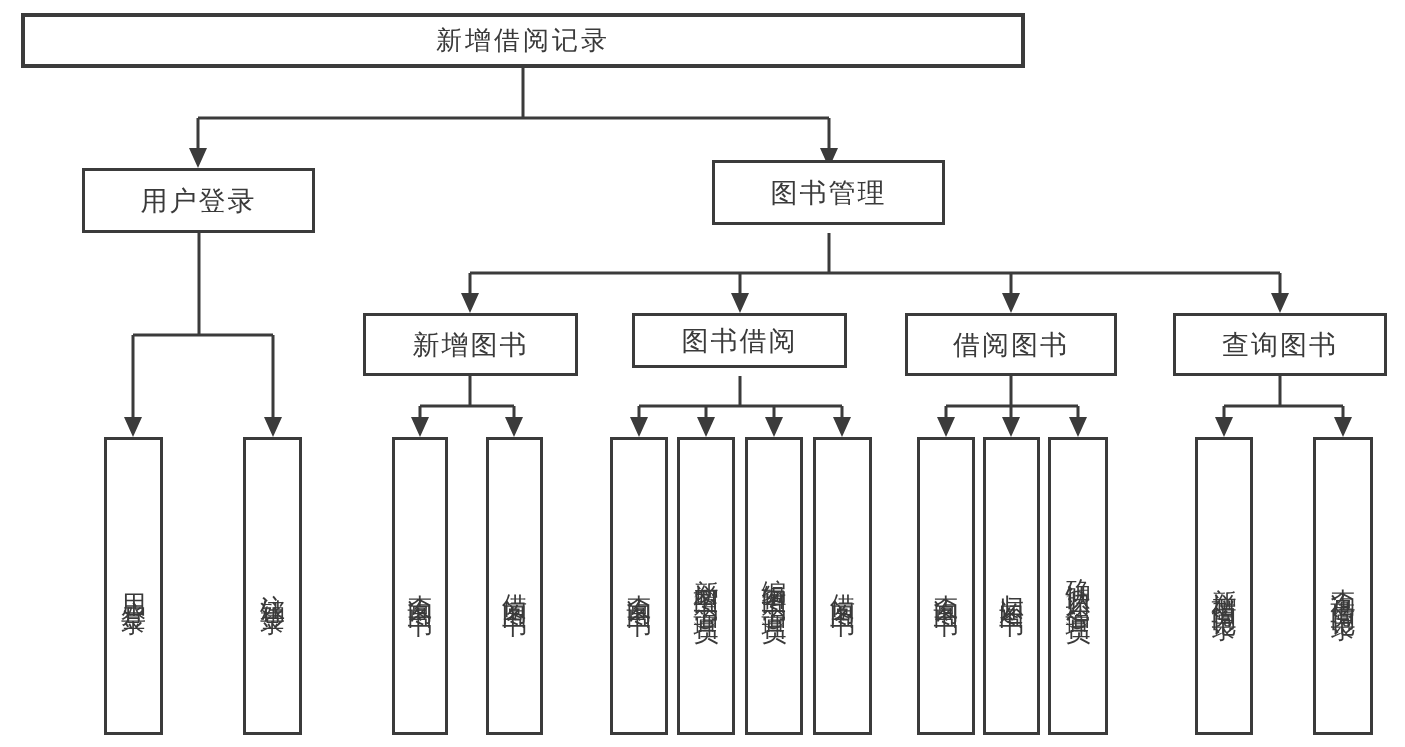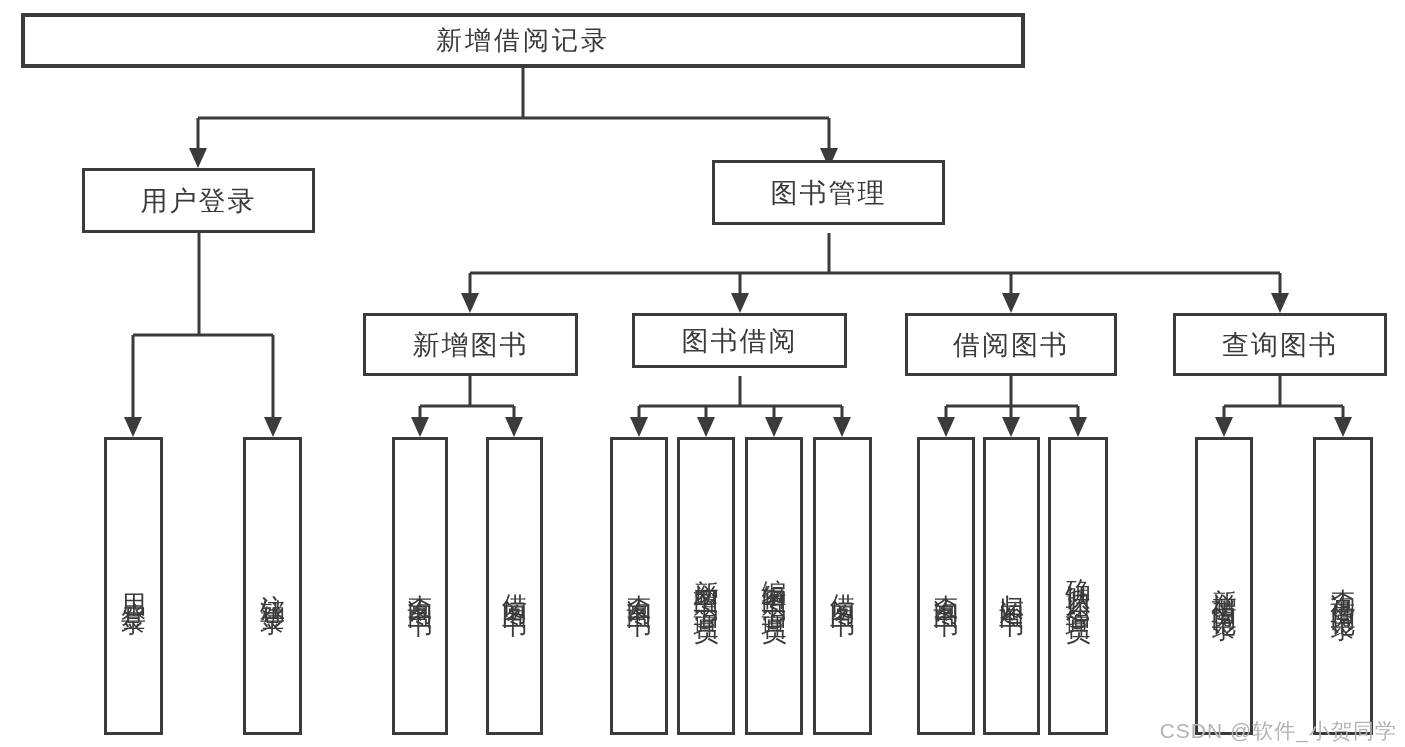--- a/index.html
+++ b/index.html
@@ -119,14 +119,13 @@
     <span class="vtext">确认归还（管理员）</span>
   </div>
 
   <div class="box v" style="left:1195px;top:437px;width:58px;height:298px">
     <span class="vtext">新增借阅记录</span>
   </div>
   <div class="box v" style="left:1313px;top:437px;width:60px;height:298px">
     <span class="vtext">查询借阅记录</span>
   </div>
 
-  <div class="watermark">CSDN @软件_小贺同学</div>
 </div>
 
 </body></html>

